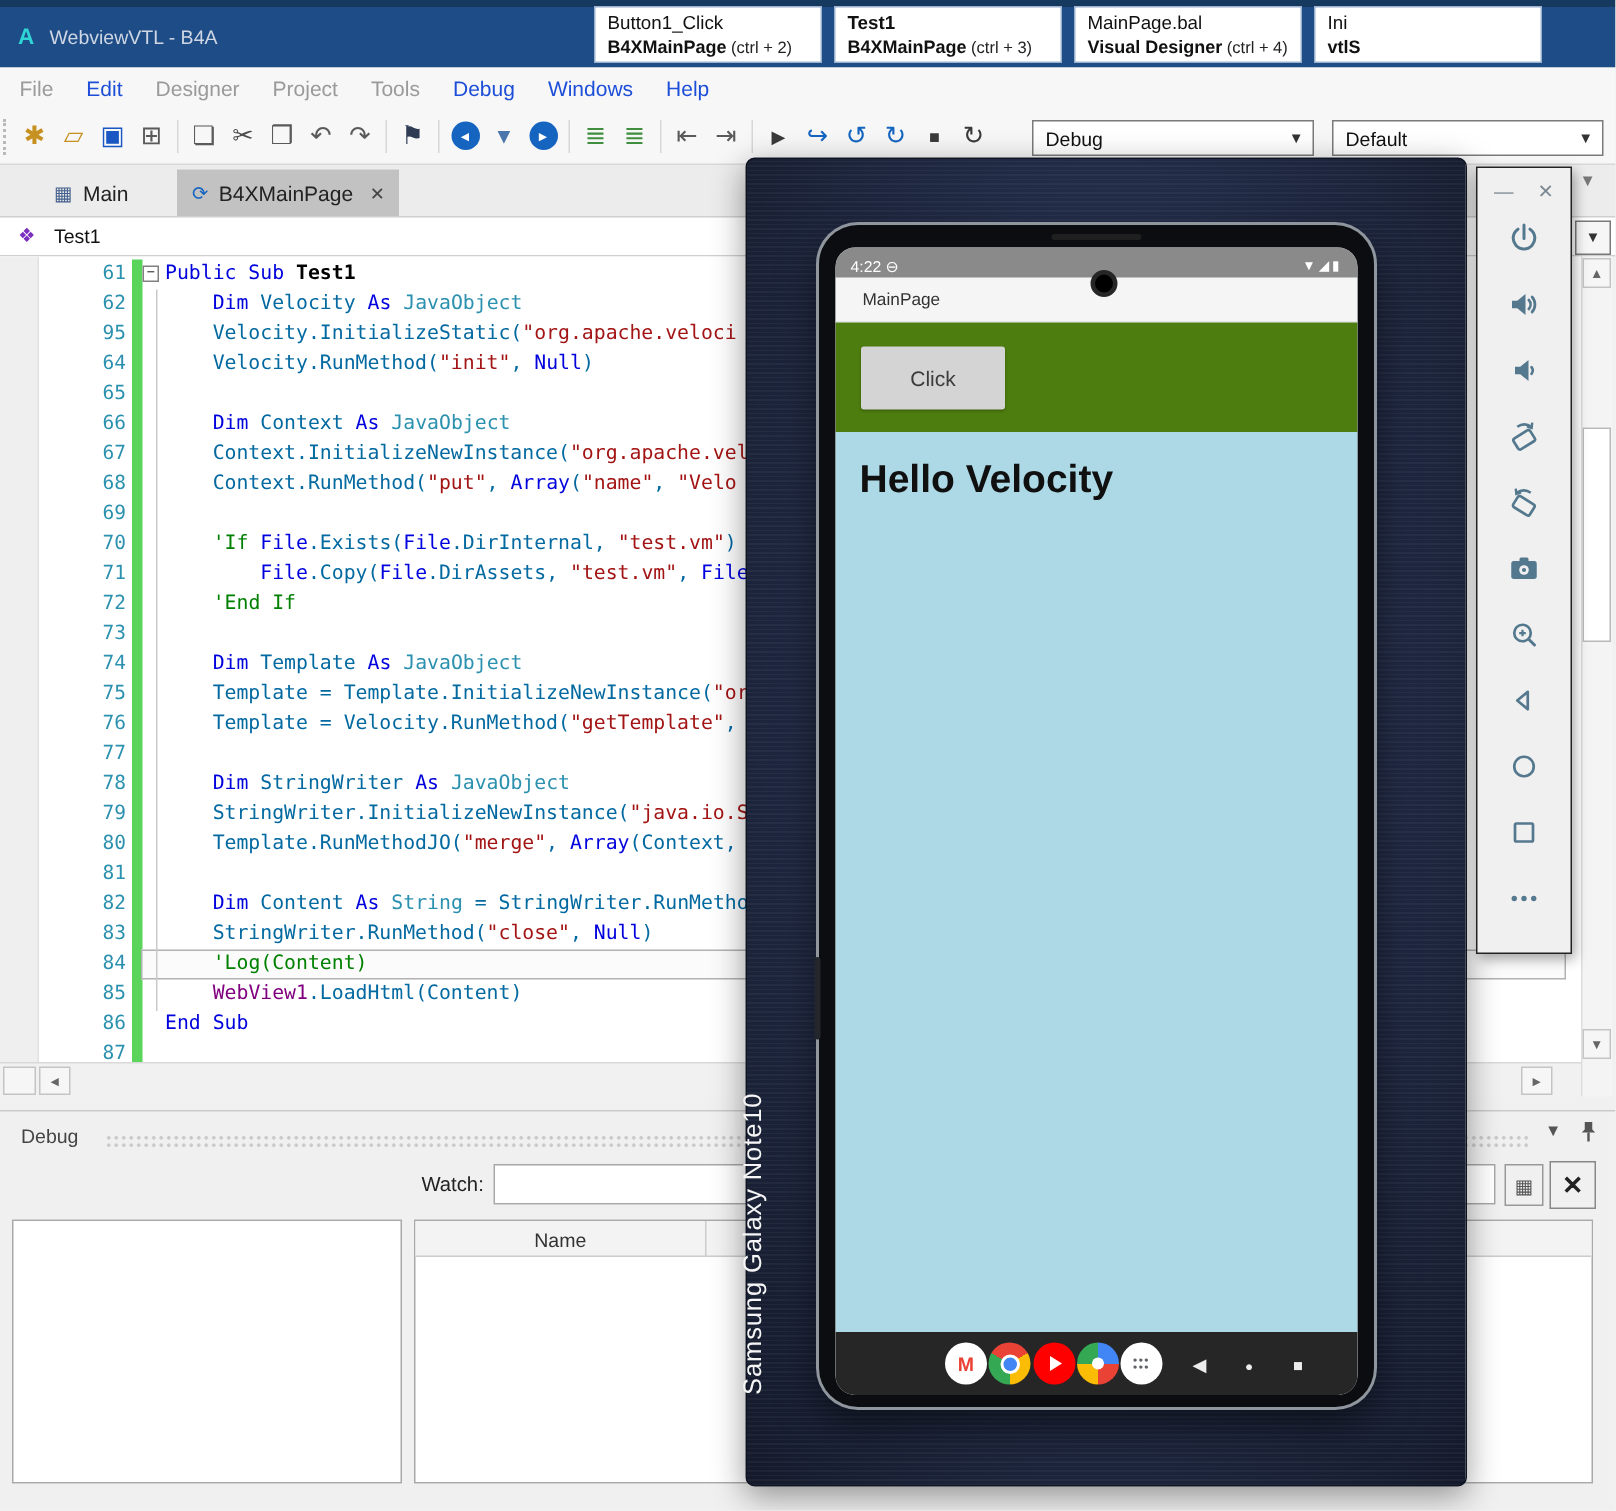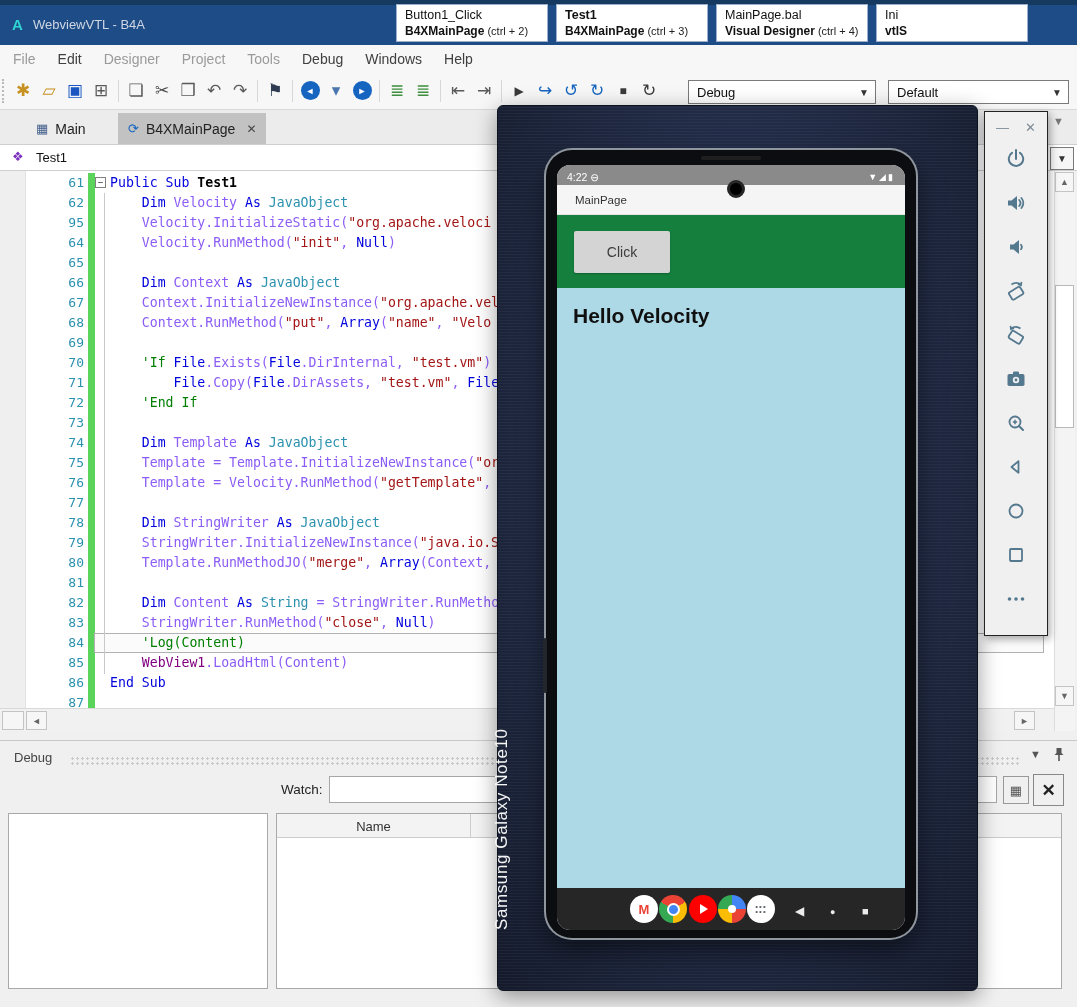--- a/index.html
+++ b/index.html
@@ -15,21 +15,21 @@
   #quick-tabs { left:396px; top:4px; width:681px; height:38px; display:flex; gap:8px; overflow:hidden; }
   .qtab { background:#fff; border:1px solid #9ab0cc; min-width:152px; padding:2px 8px 2px 8px; line-height:16px; flex:0 0 auto; }
   .qtab .l1 { font-size:12.5px; color:#111; }
   .qtab .l1.bold { font-weight:bold; }
   .qtab .l2 { font-size:11.5px; color:#111; }
   .qtab .l2 b { font-size:12px; }
   .qtab .sfx { font-size:11px; color:#222; font-weight:normal; }
 
   
   #menubar { left:0; top:45px; width:1077px; height:27px; background:#f7f7f7; display:flex; align-items:center; padding-left:2px; }
-  .menu-item { font-size:14px; padding:4px 11px; color:#404040; }
+  .menu-item { font-size:14px; padding:4px 11px; color:#1d4ed8; }
   .menu-item.muted { color:#9a9a9a; }
 
   
   #toolbar { left:0; top:72px; width:1077px; height:38px; background:#f7f7f7; border-bottom:1px solid #d8d8d8; display:flex; align-items:center; }
   #toolbar-grip { width:8px; height:24px; margin-left:2px; border-left:2px dotted #b9b9b9; }
   .tbi { width:26px; height:26px; display:flex; align-items:center; justify-content:center; font-size:17px; }
   .tbi.small { font-size:12px; }
   .tbi .circ { width:19px; height:19px; border-radius:50%; display:flex; align-items:center; justify-content:center; font-size:9px; color:#fff; }
   .tb-sep { width:1px; height:22px; background:#d7d7d7; margin:0 4px; }
   .combo { height:24px; background:#fff; border:1px solid #7a7a7a; font-size:13px; color:#111;
@@ -56,21 +56,21 @@
   
   #code-area { left:0; top:171px; width:1054px; height:537px; background:#fff; overflow:hidden; }
   #bp-margin { left:0; top:0; width:26px; height:537px; background:#efefef; border-right:1px solid #e2e2e2; }
   #gutter { left:26px; top:2px; width:58px; }
   .lnum { height:20px; line-height:20px; text-align:right; font-family:"DejaVu Sans Mono", monospace; font-size:13px; color:#2B91AF; }
   #change-bar { left:88px; top:2px; width:7px; height:540px; background:#5ad45a; }
   #fold-guide { left:104px; top:22px; width:1px; height:481px; background:#c9c9c9; }
   #cur-line { left:94px; top:462px; width:950px; height:20px; background:#fbfbfb; border:1px solid #b2b2b2; }
   #code-lines { left:110px; top:2px; width:940px; }
   .cline { height:20px; line-height:20px; white-space:pre; font-family:"DejaVu Sans Mono", monospace; font-size:13.2px; position:relative; }
-  .tk-p { color:#8b5cf6; } .tk-k { color:#0101dd; } .tk-t { color:#2B91AF;margin-top:20px; }
+  .tk-p { color:#0369a1; } .tk-k { color:#0101dd; } .tk-t { color:#2B91AF;margin-top:20px; }
   .tk-s { color:#A31515; } .tk-c { color:#008000; } .tk-v { color:#800080; }
   .tk-b { color:#000; font-weight:bold; }
   .foldbox { position:absolute; left:-15px; top:4px; width:11px; height:11px; border:1px solid #808080; background:#fff; line-height:9px; text-align:center; font-size:9px; color:#333; font-family:"DejaVu Sans Mono",monospace; }
 
   
   #hscroll { left:0; top:708px; width:1054px; height:23px; background:#f1f1f1; border-top:1px solid #d9d9d9; }
   .sbox { position:absolute; background:#f6f6f6; border:1px solid #c4c4c4; display:flex; align-items:center; justify-content:center; font-size:9px; color:#666; }
   #hs-split { left:2px; top:2px; width:22px; height:19px; }
   #hs-left { left:26px; top:2px; width:21px; height:19px; }
   #hs-right { left:1014px; top:2px; width:21px; height:19px; }
@@ -108,25 +108,25 @@
     box-shadow:0 0 0 2px #8f969e, 0 12px 28px rgba(0,0,0,.55); }
   #phone-speaker { left:155px; top:6px; width:60px; height:4px; background:#1f1f1f; border-radius:2px; }
   #phone-btn { left:-3px; top:488px; width:4px; height:55px; background:#23262b; border-radius:2px; }
   #p-screen { left:11px; top:15px; width:348px; height:765px; background:#fff; border-radius:13px; overflow:hidden; }
   #p-status { left:0; top:0; width:348px; height:20px; background:#8a8a8a; color:#fff; font-size:10.5px;
     display:flex; align-items:center; justify-content:space-between; padding:12px 10px; }
   #p-status .ric { letter-spacing:2px; font-size:9px; }
   #p-camera { left:170px; top:15px; width:18px; height:18px; border-radius:50%; background:#000; border:3px solid #262626; }
   #p-appbar { left:0; top:20px; width:348px; height:30px; background:#f5f5f5; border-bottom:1px solid #e4e4e4;
     display:flex; align-items:center; padding-left:18px; font-size:11.5px; color:#333; }
-  #p-white { left:0; top:50px; width:348px; height:73px; background:#15803d; }
+  #p-white { left:0; top:50px; width:348px; height:73px; background:#4d7c0f; }
   #p-click { left:17px; top:16px; width:96px; height:42px; background:#d4d4d4; color:#3c3c3c; font-size:14px;
     display:flex; align-items:center; justify-content:center; box-shadow:0 1px 2px rgba(0,0,0,.25); border-radius:2px; }
   #p-web { left:0; top:123px; width:348px; height:600px; padding:4px 16px; }
-  #p-web h1 { font-size:21px; color:#101010; margin-top:12px; font-family:"Liberation Sans",sans-serif; }
+  #p-web h1 { font-size:26px; color:#101010; margin-top:12px; font-family:"Liberation Sans",sans-serif; }
   #p-web p { font-size:14.5px; color:#1c1c1c; margin-top:14px; }
   #p-web p b { font-weight:bold; }
   #p-nav { left:0; top:723px; width:348px; height:42px; background:#262626; }
   .dock { position:absolute; top:7px; width:28px; height:28px; border-radius:50%; background:#fff; display:flex; align-items:center; justify-content:center; overflow:hidden; }
   .navg { position:absolute; color:#ececec; }
 
   
   #emu-sidebar { left:984px; top:111px; width:64px; height:525px; background:#f0f0f0; border:1px solid #222; box-shadow:2px 3px 8px rgba(0,0,0,.35); }
   #emu-winctl { left:0; top:4px; width:62px; height:22px; display:flex; justify-content:center; gap:16px; align-items:center; color:#7d8a94; }
   #emu-min { font-size:13px; } #emu-close { font-size:13px; }

